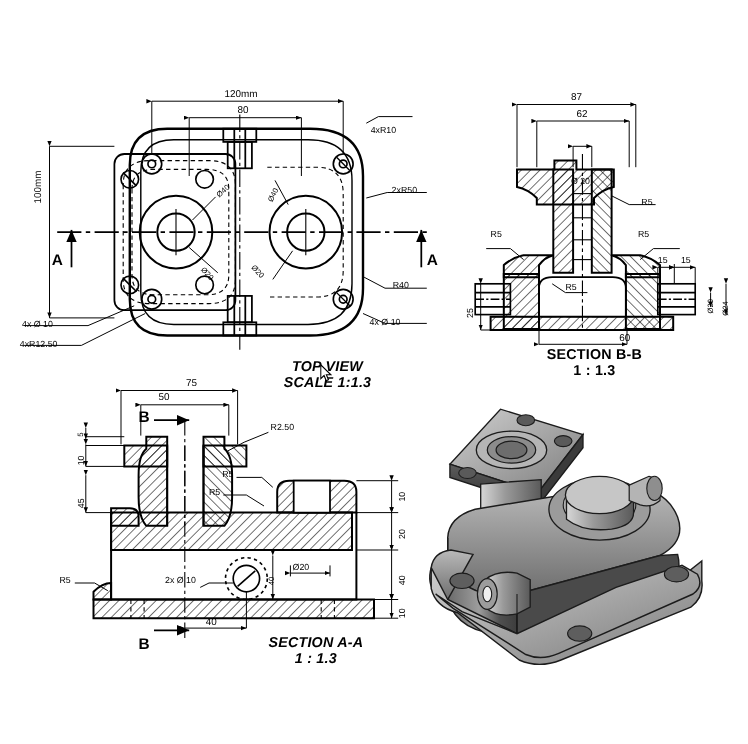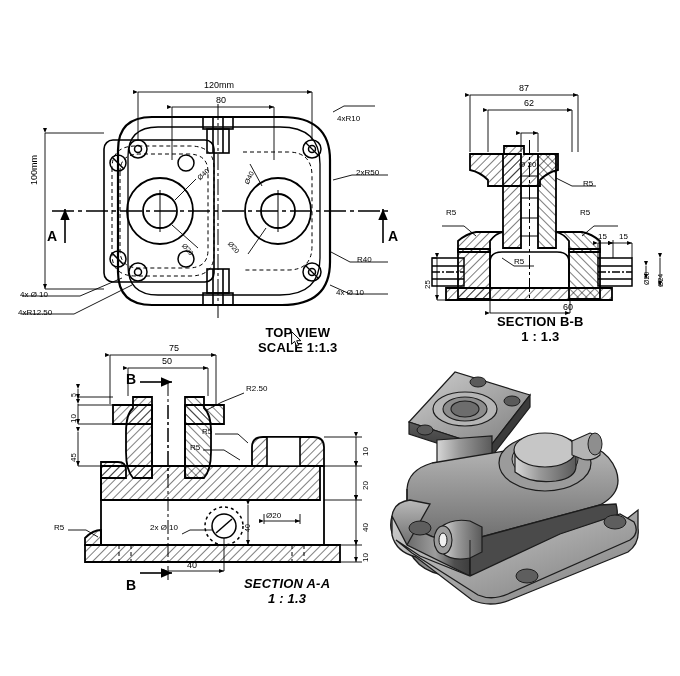--- a/index.html
+++ b/index.html
@@ -395,21 +395,21 @@
 <div class="lbl sm" style="left:357px;top:256px;">R40</div>
 <div class="lbl xs" style="left:196px;top:176px;transform:rotate(-42deg);transform-origin:left top;">Ø40</div>
 <div class="lbl xs" style="left:186px;top:242px;transform:rotate(48deg);transform-origin:left top;">Ø20</div>
 <div class="lbl xs" style="left:243px;top:182px;transform:rotate(-64deg);transform-origin:left top;">Ø40</div>
 <div class="lbl xs" style="left:232px;top:240px;transform:rotate(48deg);transform-origin:left top;">Ø20</div>
 <div class="lbl sm" style="left:20px;top:291px;">4x Ø 10</div>
 <div class="lbl sm" style="left:336px;top:289px;">4x Ø 10</div>
 <div class="lbl sm" style="left:18px;top:309px;">4xR12.50</div>
 <div class="arrowL" style="left:47px;top:228px;">A</div>
 <div class="arrowL" style="left:388px;top:228px;">A</div>
-<div class="title" style="left:258px;top:326px;">
+<div class="title" style="left:258px;top:326px;font-style:italic;">
   <span>TOP VIEW</span><br>
   <span>SCALE 1:1.3</span>
 </div>
 
 <div class="lbl" style="left:519px;top:84px;text-align:right;">87</div>
 <div class="lbl" style="left:524px;top:99px;">62</div>
 <div class="lbl sm" style="left:519px;top:121px;margin-top:40px;">Ø 20</div>
 <div class="lbl sm" style="left:583px;top:180px;">R5</div>
 <div class="lbl sm" style="left:446px;top:209px;">R5</div>
 <div class="lbl sm" style="left:580px;top:209px;">R5</div>
@@ -419,21 +419,21 @@
 <div class="lbl xs" style="left:643px;top:285px;transform:rotate(-90deg);transform-origin:left top;">Ø20</div>
 <div class="lbl xs" style="left:657px;top:287px;transform:rotate(-90deg);transform-origin:left top;">Ø24</div>
 <div class="lbl sm" style="left:424px;top:289px;transform:rotate(-90deg);transform-origin:left top;">25</div>
 <div class="lbl" style="left:543px;top:303px;margin-left:20px;">60</div>
 <div class="title" style="left:497px;top:315px;">
   <span>SECTION B-B</span><br>
   <span>1 : 1.3</span>
 </div>
 
 <div class="lbl" style="left:157px;top:344px;margin-left:12px;">75</div>
-<div class="lbl" style="left:162px;top:357px;text-align:center;">50</div>
+<div class="lbl" style="left:144px;top:357px;text-align:center;">50</div>
 <div class="lbl xs" style="left:70px;top:397px;transform:rotate(-90deg);transform-origin:left top;">5</div>
 <div class="lbl sm" style="left:70px;top:423px;transform:rotate(-90deg);transform-origin:left top;">10</div>
 <div class="lbl sm" style="left:70px;top:462px;transform:rotate(-90deg);transform-origin:left top;">45</div>
 <div class="lbl sm" style="left:246px;top:385px;">R2.50</div>
 <div class="lbl sm" style="left:202px;top:428px;">R5</div>
 <div class="lbl sm" style="left:190px;top:444px;">R5</div>
 <div class="lbl sm" style="left:54px;top:524px;">R5</div>
 <div class="lbl sm" style="left:362px;top:456px;transform:rotate(-90deg);transform-origin:left top;">10</div>
 <div class="lbl sm" style="left:362px;top:490px;transform:rotate(-90deg);transform-origin:left top;">20</div>
 <div class="lbl sm" style="left:362px;top:532px;transform:rotate(-90deg);transform-origin:left top;">40</div>

